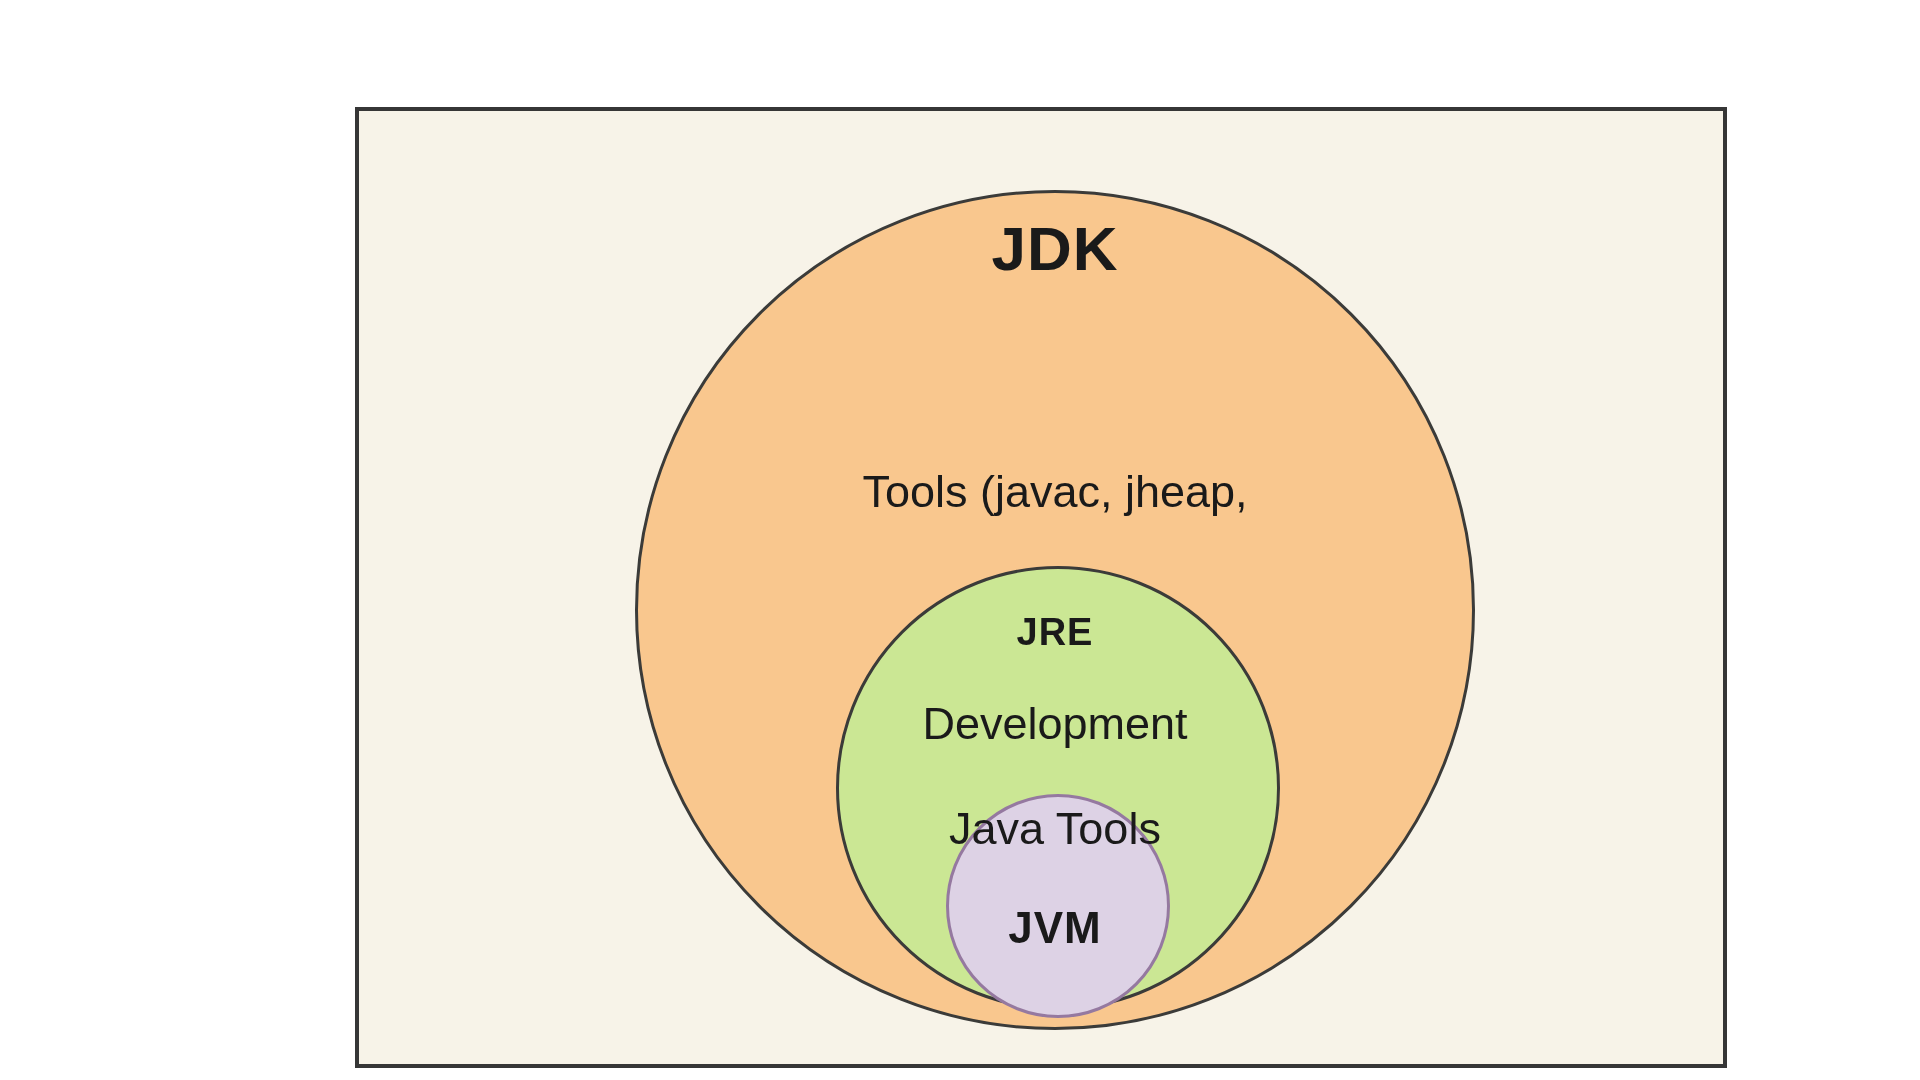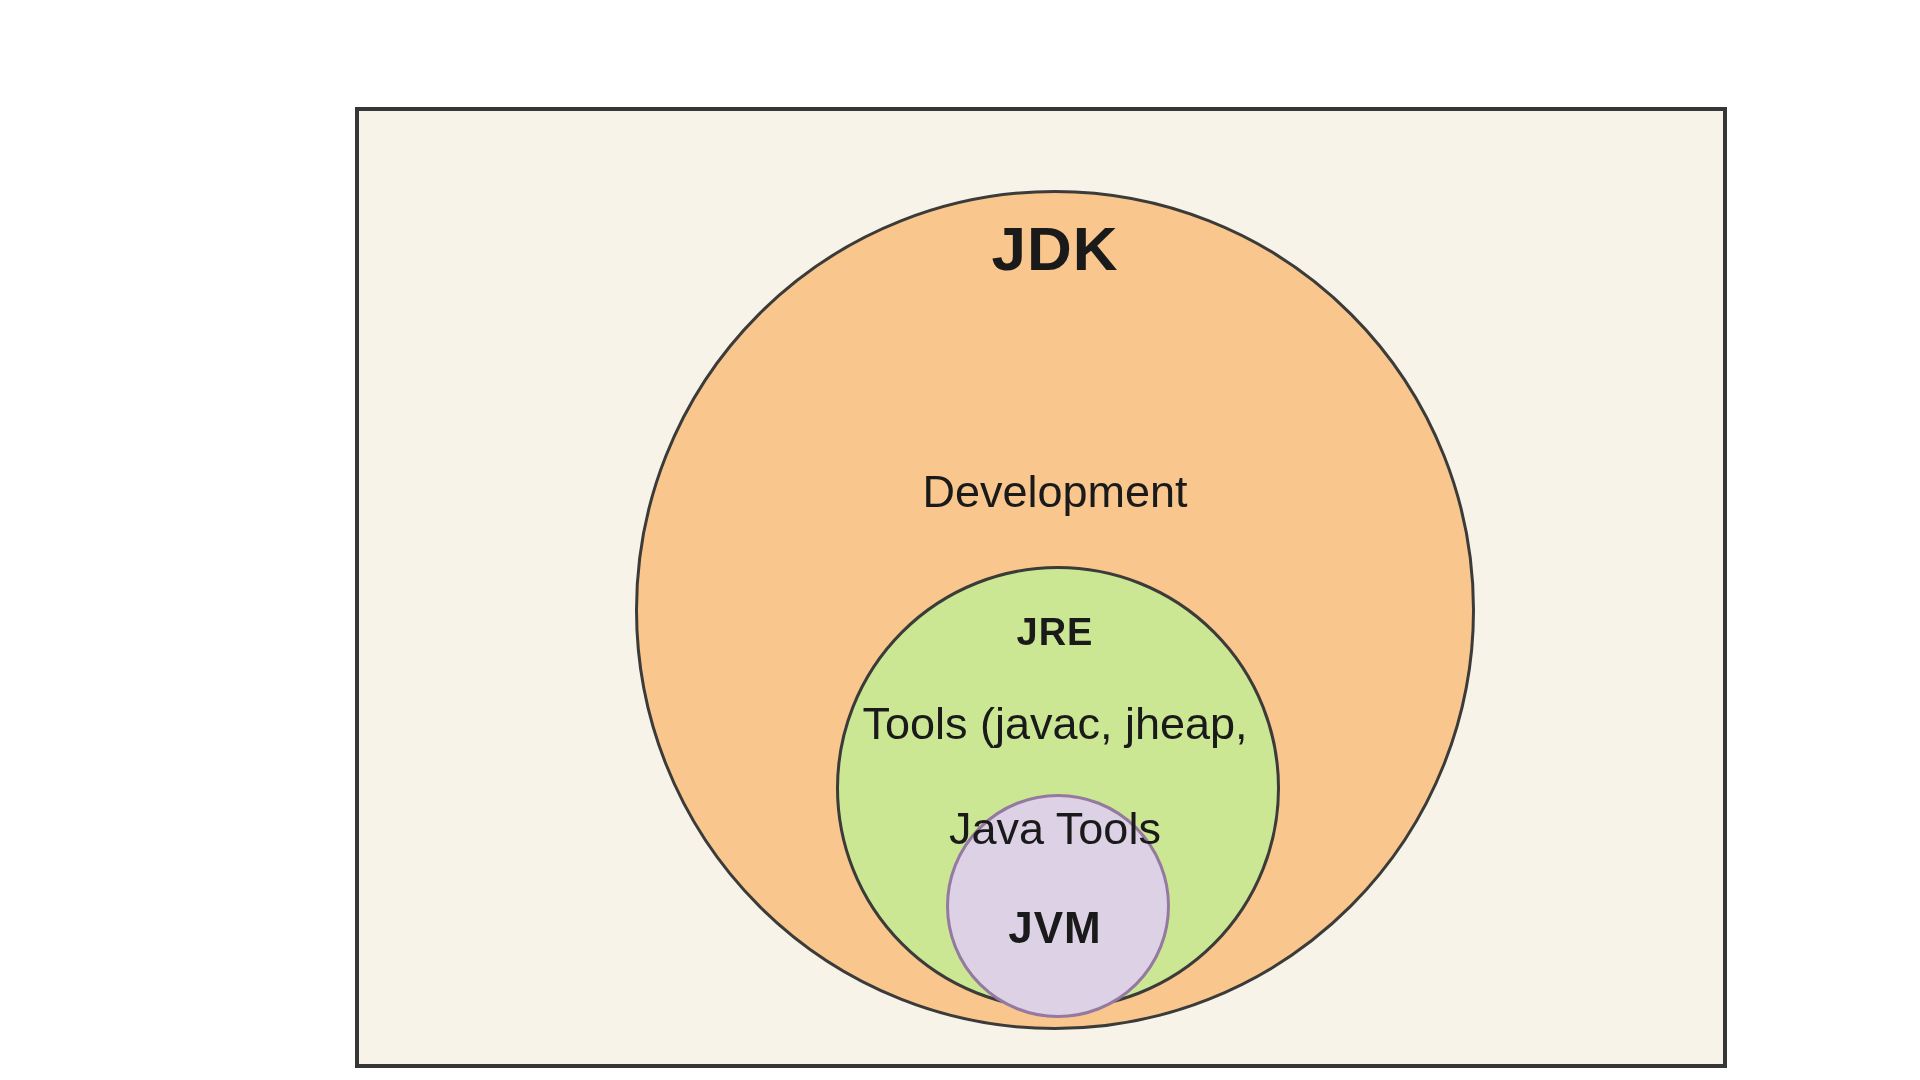--- a/index.html
+++ b/index.html
@@ -109,22 +109,22 @@
 <div class="canvas">
   <div class="frame">
 
     <div class="circle jdk"></div>
     <div class="circle jre"></div>
     <div class="circle jvm"></div>
 
     <div class="txt label jdk-label">JDK</div>
 
     <div class="txt jdk-desc">
+      <div>Tools (javac, jheap,</div>
       <div>Development</div>
-      <div>Tools (javac, jheap,</div>
     </div>
 
     <div class="txt label jre-label">JRE</div>
 
     <div class="txt jre-desc">
       <div>Java Tools</div>
     </div>
 
     <div class="txt label jvm-label">JVM</div>
 

